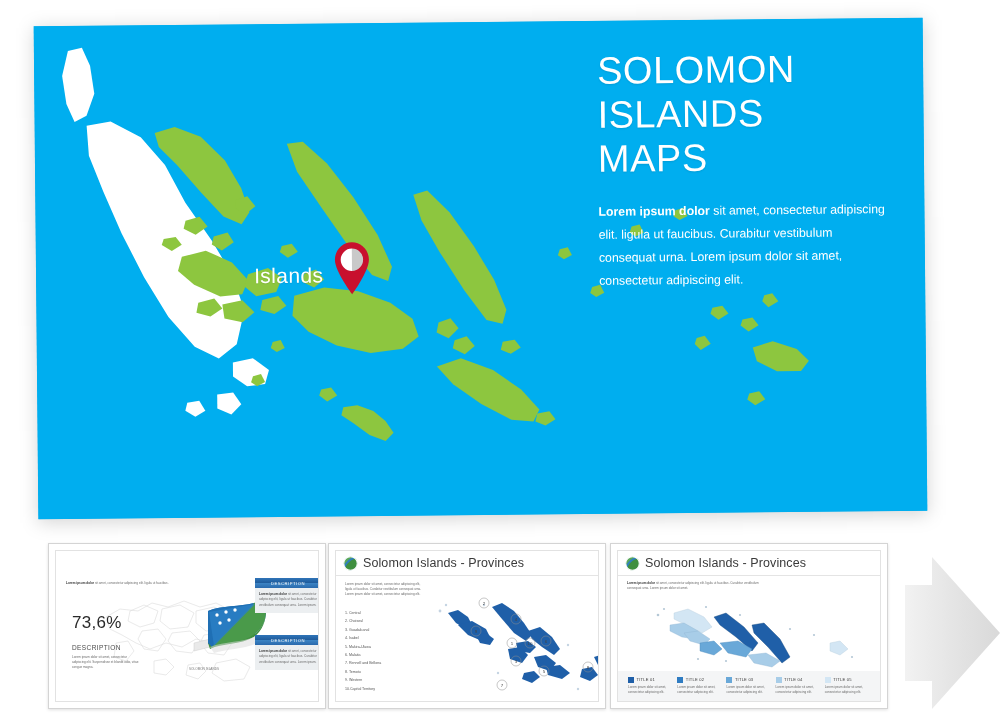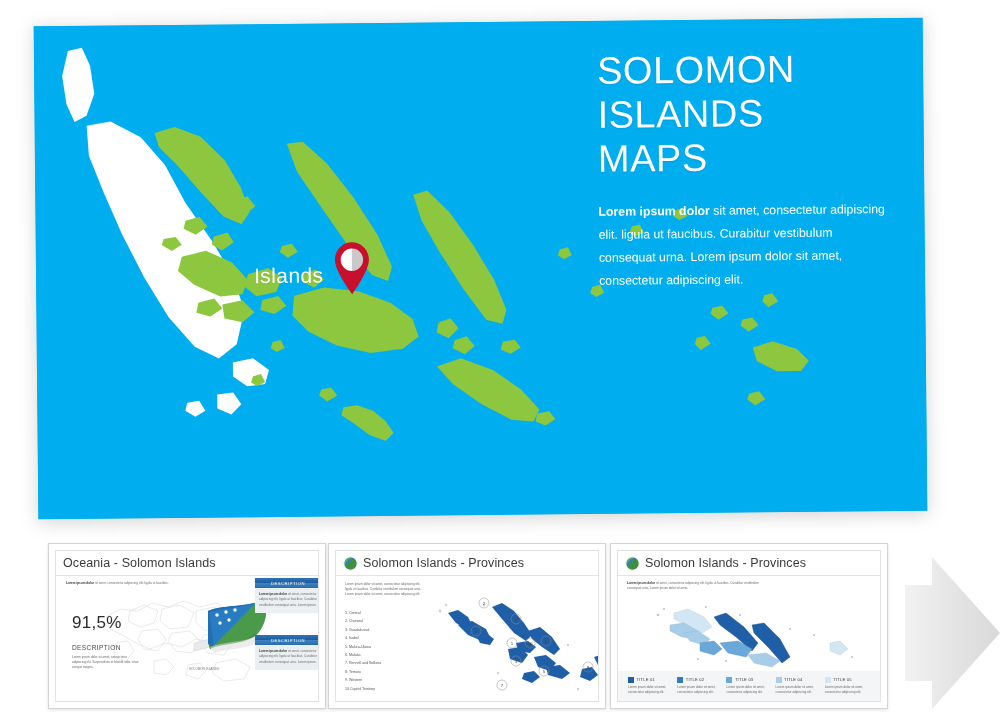--- a/index.html
+++ b/index.html
@@ -206,23 +206,20 @@
       <div class="slide-title">MAPS</div>
     </div>
 
     <div class="body-block">
       <div class="body-text"><b>Lorem ipsum dolor</b><span> sit amet, consectetur adipiscing elit. ligula ut faucibus. Curabitur vestibulum consequat urna. Lorem ipsum dolor sit amet, consectetur adipiscing elit.</span></div>
     </div>
   </div>
 
   <div class="thumb" style="left:48px; top:543px; width:278px; height:166px;">
     <div class="thumb-inner">
-      <div class="th-head">
-        <div class="th-title">Oceania - Solomon Islands</div>
-      </div>
 
       <div class="worldmap" style="position:absolute;left:40px;top:30px;width:175px;height:112px;opacity:.5;">
         <svg viewBox="0 0 175 112">
           <g fill="none" stroke="#b9b9b9" stroke-width="0.6">
             <path d="M10 36 L24 28 L42 30 L56 22 L72 26 L88 20 L104 26 L120 22 L136 30 L150 28 L162 36 L158 48 L146 56 L130 54 L116 62 L100 58 L86 66 L70 62 L54 68 L40 62 L26 54 L14 48 Z"></path>
             <path d="M34 30 L48 24 L62 30 L58 42 L44 46 L32 40 Z"></path>
             <path d="M66 28 L84 24 L98 32 L92 46 L74 48 L64 40 Z"></path>
             <path d="M100 30 L118 26 L134 34 L128 48 L110 50 L100 42 Z"></path>
             <path d="M46 50 L62 48 L70 58 L62 70 L48 68 L42 58 Z"></path>
             <path d="M76 52 L94 50 L104 60 L96 72 L80 70 L72 60 Z"></path>
@@ -232,21 +229,21 @@
             <path d="M92 84 L104 82 L110 90 L102 98 L90 94 Z"></path>
             <path d="M20 62 L32 60 L38 70 L30 80 L18 76 Z"></path>
           </g>
         </svg>
       </div>
 
       <div class="tiny" style="position:absolute;left:10px;top:30px;width:118px;">
         <b>Lorem ipsum dolor</b><span> sit amet, consectetur adipiscing elit. ligula ut faucibus.</span>
       </div>
 
-      <div class="pct" style="position:absolute;left:16px;top:62px;">91,5%</div>
+      <div class="pct" style="position:absolute;left:16px;top:62px;">73,6%</div>
 
       <div class="desc-cap" style="position:absolute;left:16px;top:93px;">DESCRIPTION</div>
 
       <div class="tiny" style="position:absolute;left:16px;top:104px;width:68px;">Lorem ipsum dolor sit amet, consectetur adipiscing elit. Suspendisse et blandit odio, vitae congue magna.</div>
 
       <div class="tiny" style="position:absolute;left:128px;top:116px;width:40px;text-align:center;color:#777;">SOLOMON ISLANDS</div>
 
       <div style="position:absolute;left:136px;top:50px;width:76px;height:56px;">
         <svg viewBox="0 0 76 56">
           <path d="M2 42 L2 50 L18 46 L18 38 Z" fill="#e9e9e9" stroke="#cfcfcf" stroke-width="0.5"></path>

